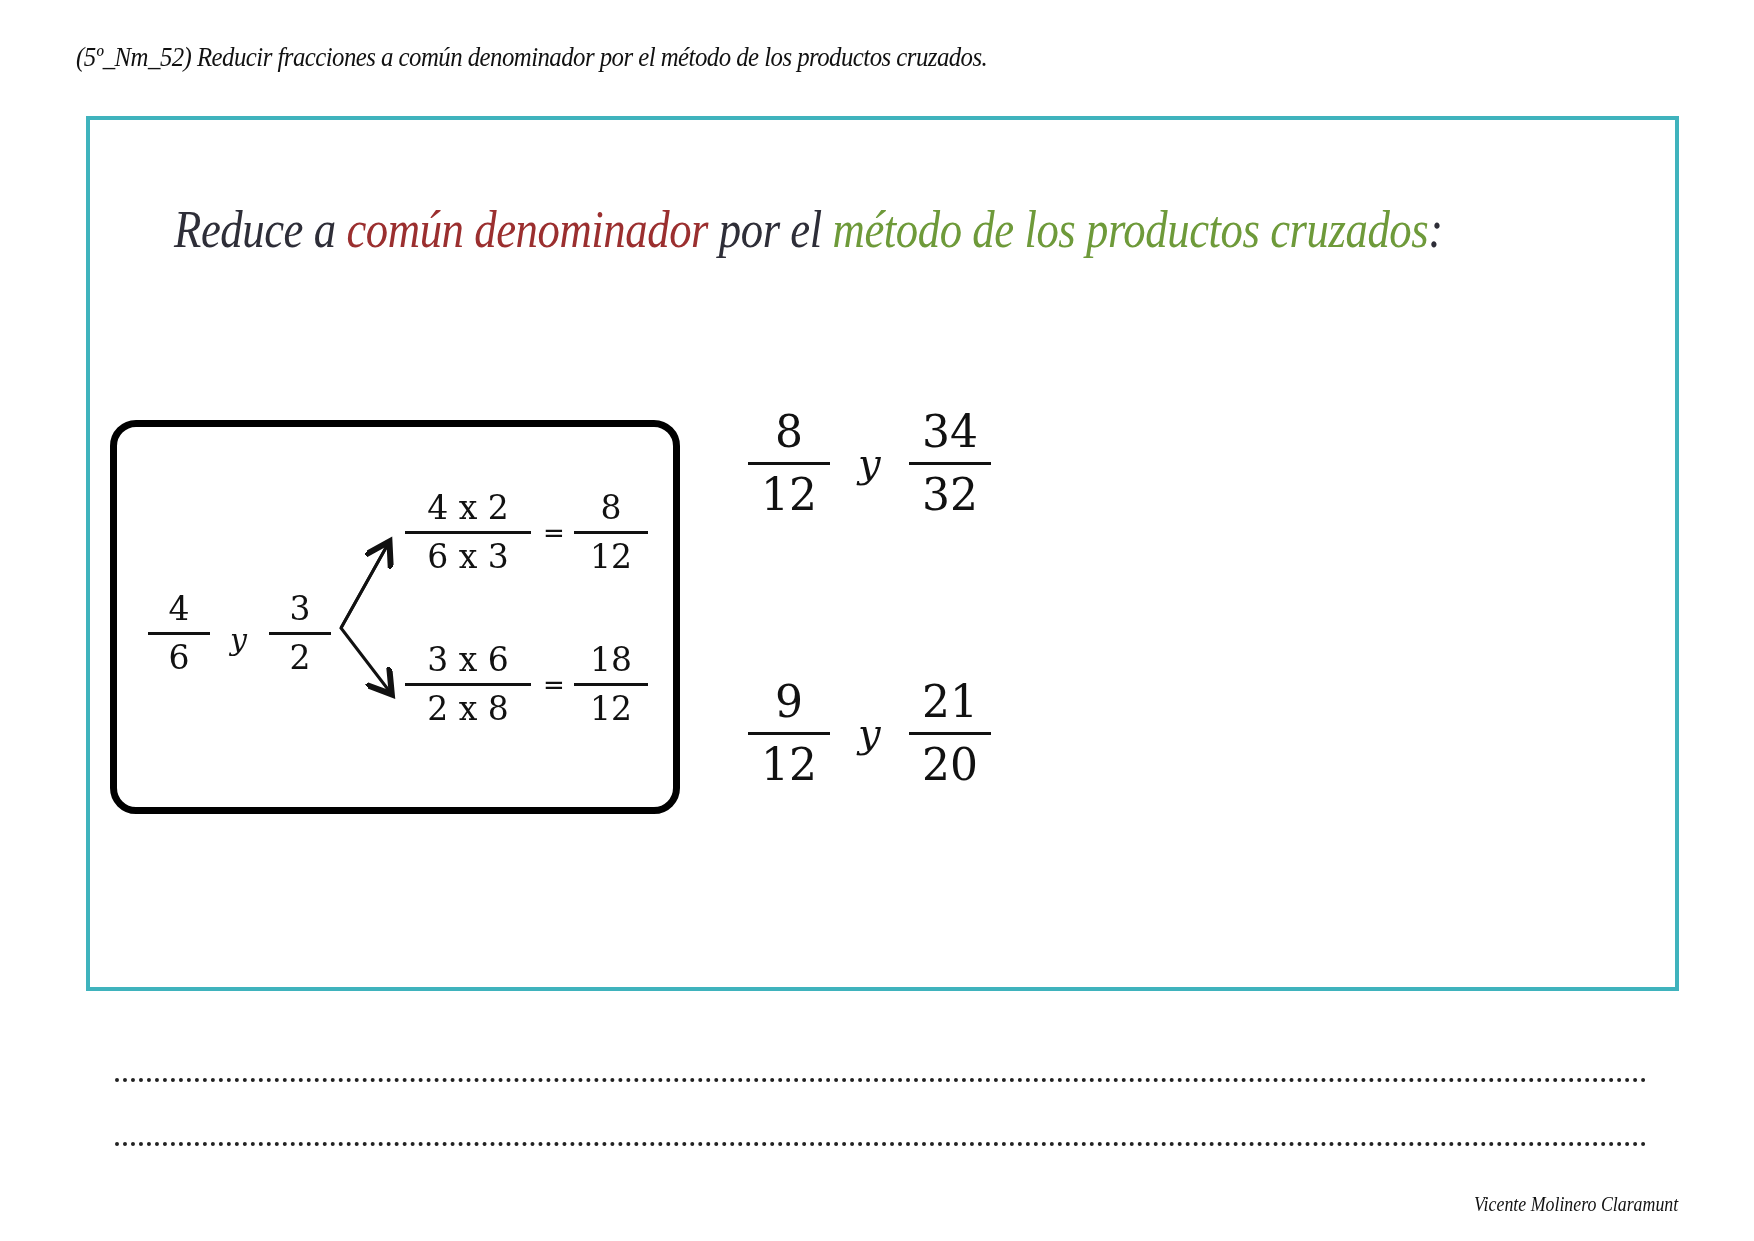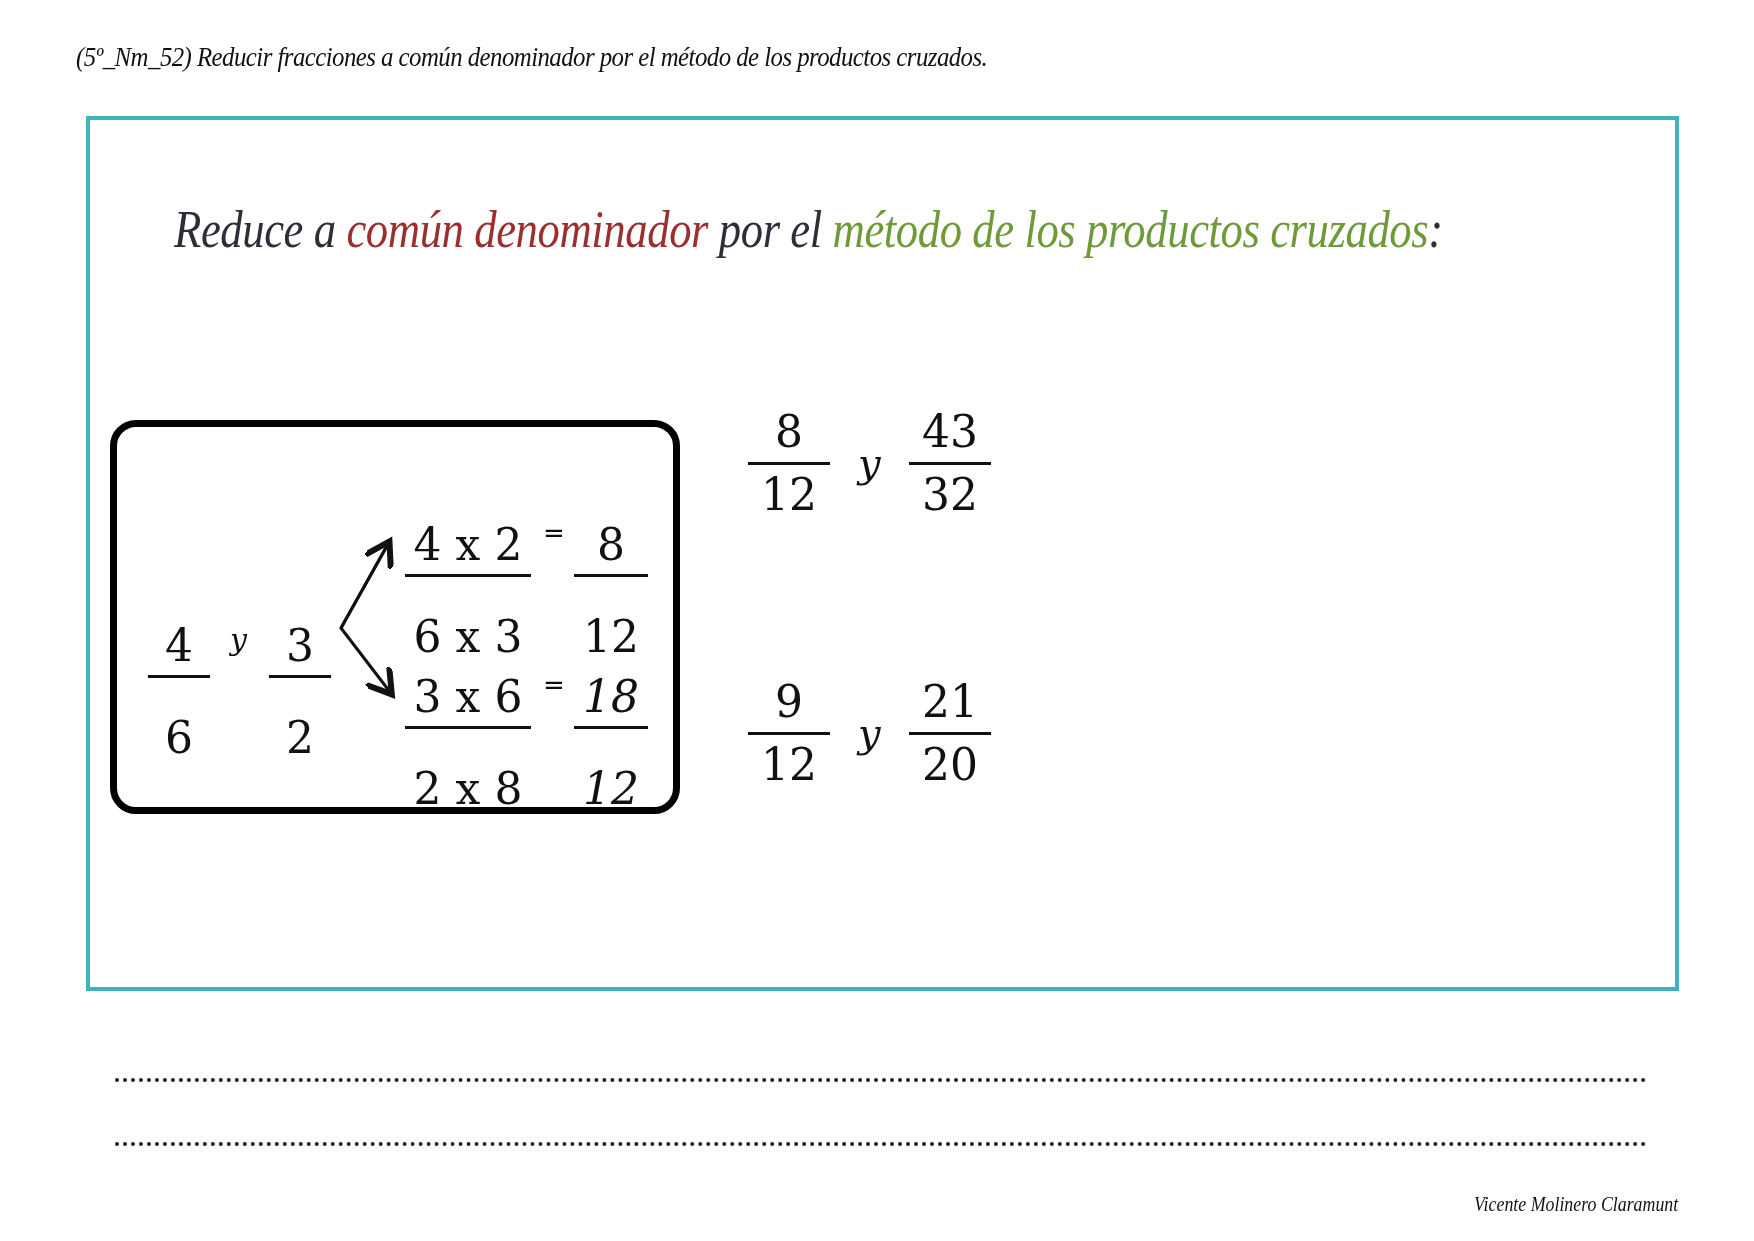--- a/index.html
+++ b/index.html
@@ -21,21 +21,21 @@
   .heading .c-red { color:#9b2f2f; }
   .heading .c-green { color:#6e9a3a; }
 
   .example-box { left:110px; top:420px; width:570px; height:394px; border:7px solid #000;
                  border-radius:26px; box-sizing:border-box; }
 
   .frac { position:absolute; display:flex; flex-direction:column; align-items:center; }
   .frac .num, .frac .den { font-family:"DejaVu Serif", serif; color:#111; line-height:1; }
   .frac .bar { background:#111; }
 
-  .small .num, .small .den { font-size:44px;margin-top:32px; }
+  .small .num, .small .den { font-size:33px; }
   .small .bar { height:3px; margin:7px 0 6px; }
 
   .big .num, .big .den { font-size:44px; }
   .big .bar { height:3px; margin:8px 0 8px; }
 
   .conj { position:absolute; font-family:"DejaVu Serif", serif; font-style:italic; color:#111; }
   .eq { position:absolute; font-family:"DejaVu Sans", sans-serif; font-size:26px; color:#111; }
 
   .dotted { left:115px; width:1532px; height:0; border-top:4px dotted #222; }
 
@@ -87,34 +87,34 @@
   <span class="bar" style="width:74px;"></span>
   <span class="den">12</span>
 </div>
 
 <div class="frac small" style="left:405px; top:643px; width:126px;">
   <span class="num">3 x 6</span>
   <span class="bar" style="width:126px;"></span>
   <span class="den">2 x 8</span>
 </div>
 <span class="eq" style="left:543px; top:670px;">=</span>
-<div class="frac small" style="left:574px; top:643px; width:74px;font-style:italic;">
+<div class="frac small" style="left:574px; top:643px; width:74px;">
   <span class="num">18</span>
   <span class="bar" style="width:74px;"></span>
   <span class="den">12</span>
 </div>
 
 <div class="frac big" style="left:748px; top:410px; width:82px;">
   <span class="num">8</span>
   <span class="bar" style="width:82px;"></span>
   <span class="den">12</span>
 </div>
 <span class="conj" style="left:858px; top:440px; font-size:40px;">y</span>
 <div class="frac big" style="left:909px; top:410px; width:82px;">
-  <span class="num">43</span>
+  <span class="num">34</span>
   <span class="bar" style="width:82px;"></span>
   <span class="den">32</span>
 </div>
 
 <div class="frac big" style="left:748px; top:680px; width:82px;">
   <span class="num">9</span>
   <span class="bar" style="width:82px;"></span>
   <span class="den">12</span>
 </div>
 <span class="conj" style="left:858px; top:710px; font-size:40px;">y</span>

